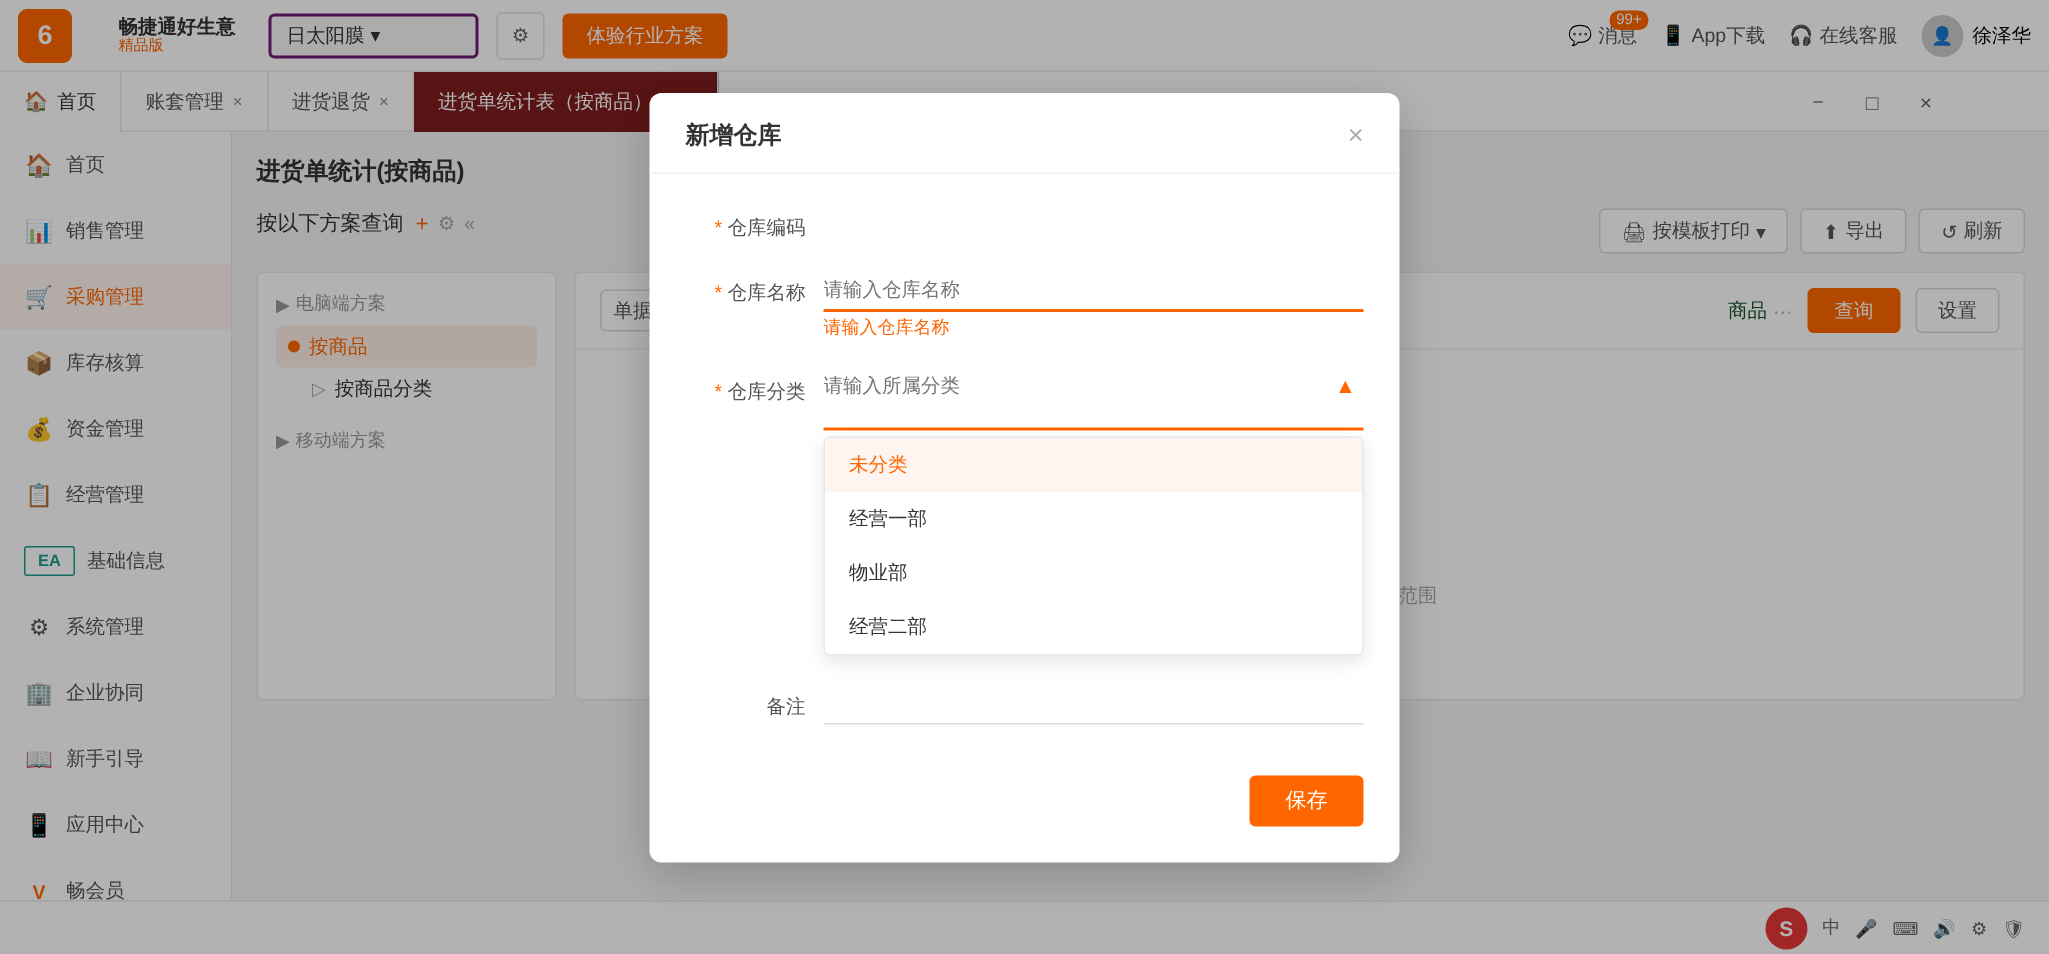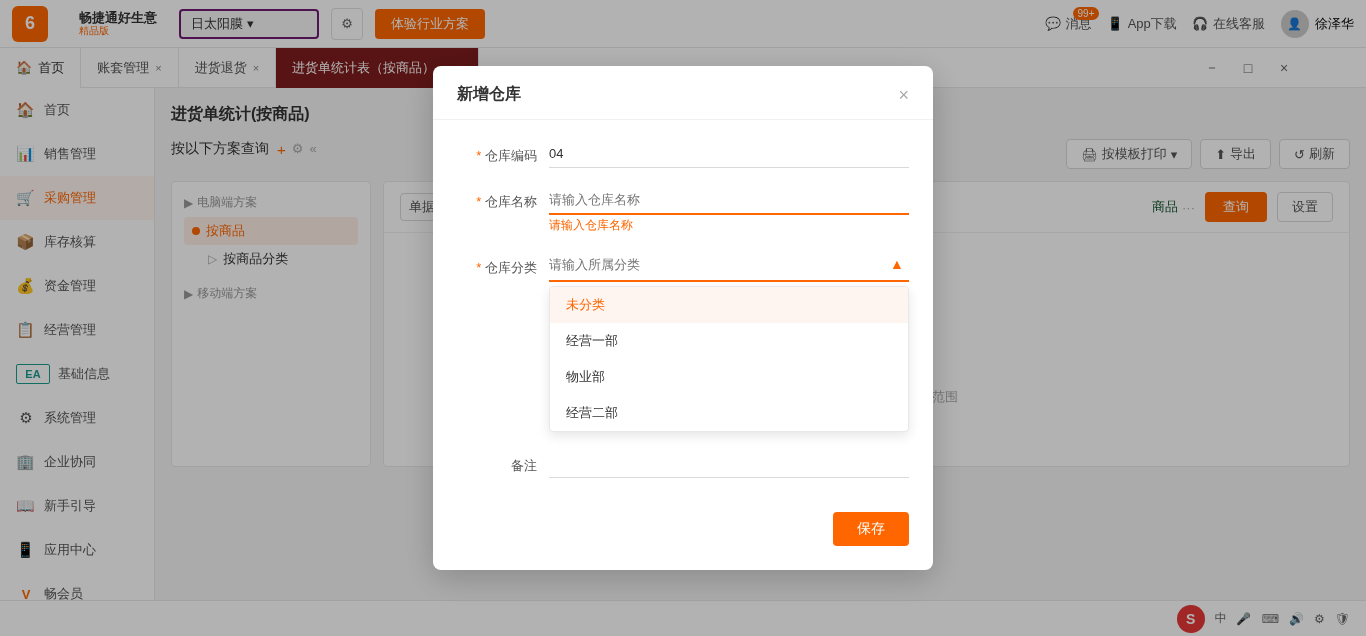--- a/index.html
+++ b/index.html
@@ -402,21 +402,21 @@
     .form-input-wrap {
       flex: 1;
       display: flex;
       flex-direction: column;
       justify-content: flex-end;
     }
     .category-input-row {
       display: flex;
       align-items: center;
       border-bottom: 2px solid #f60;
-      padding-bottom: 4px;
+      padding-bottom: 16px;
       gap: 17px;
     }
     .category-input-row input {
       flex: 1;
       border: none;
       outline: none;
       font-size: 13px;
       color: #333;
     }
     .category-toggle-btn {
@@ -703,21 +703,20 @@
 <div class="overlay">
   <div class="dialog">
     <div class="dialog-header">
       <span class="dialog-title">新增仓库</span>
       <span class="dialog-close">×</span>
     </div>
     <div class="dialog-body">
 
       <div class="form-row">
         <span class="form-label required">仓库编码</span>
-        <input class="form-input" type="text" value="04" style="">
       </div>
 
       <div class="form-row">
         <span class="form-label required">仓库名称</span>
         <div class="form-input-wrap">
           <input class="form-input error" type="text" placeholder="请输入仓库名称" style="">
           <span class="form-error-msg">请输入仓库名称</span>
         </div>
       </div>
 

